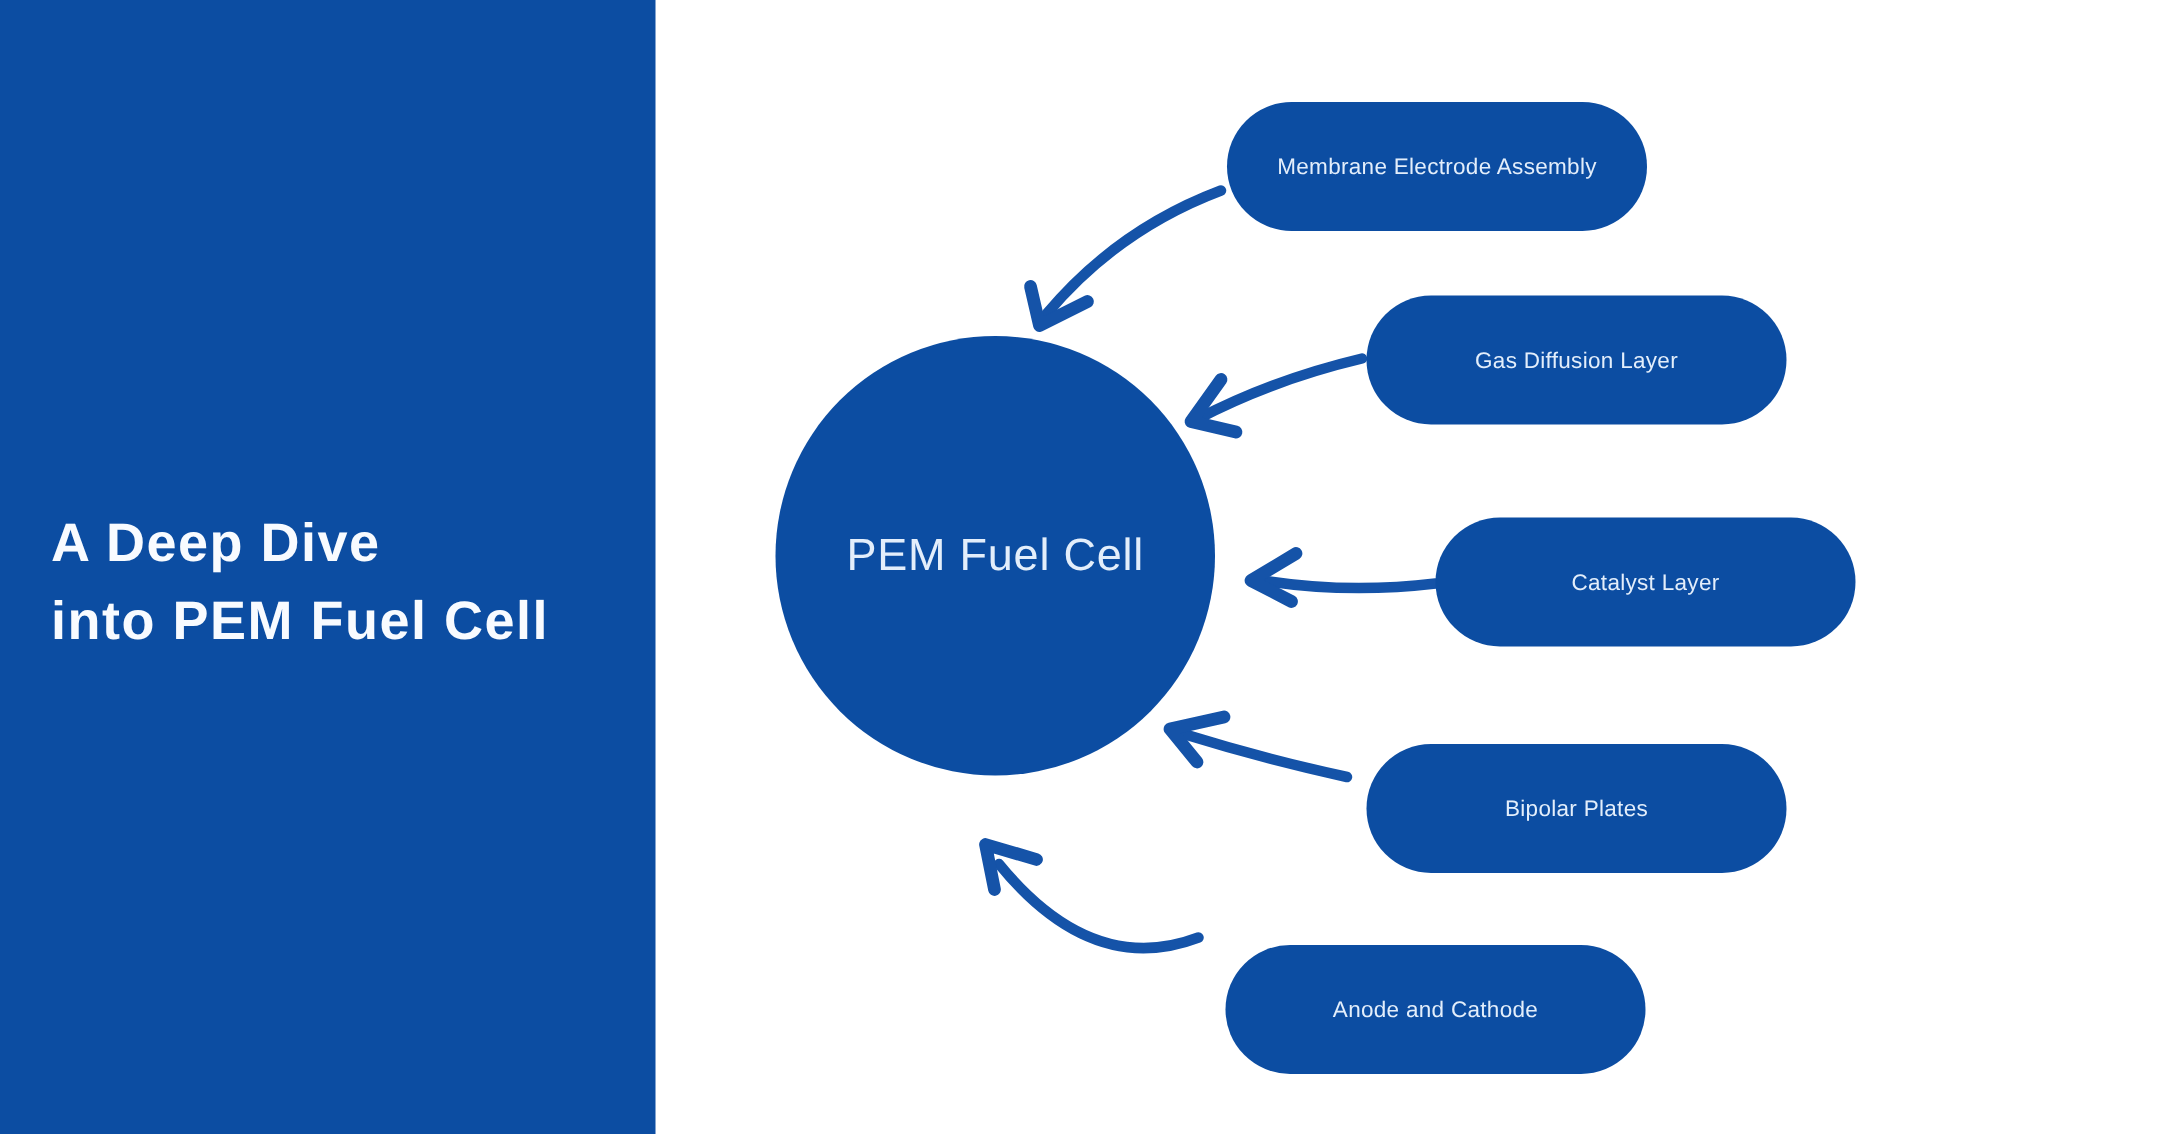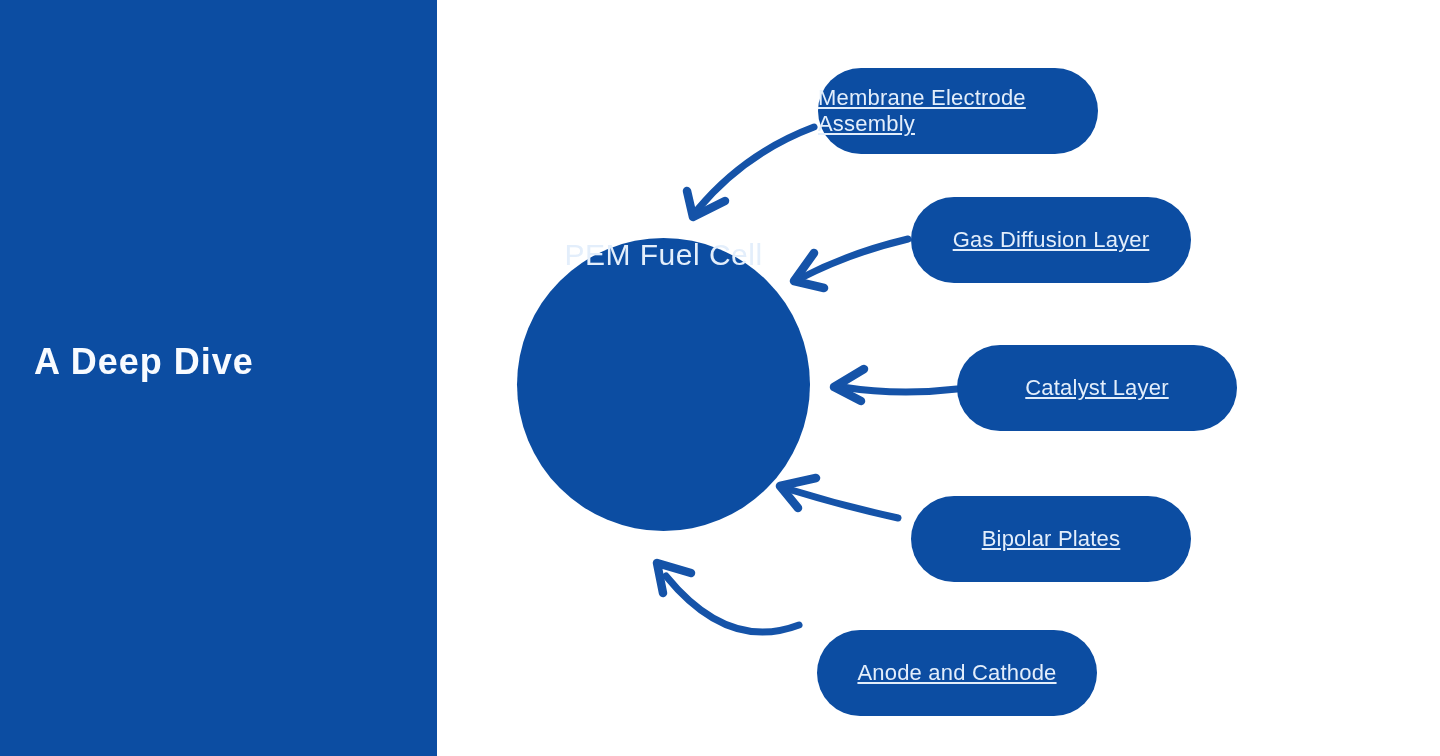--- a/index.html
+++ b/index.html
@@ -30,49 +30,50 @@
     font-size:36px;font-weight:bold;line-height:52px;letter-spacing:1px;
   }
 
   
   svg.arrows{position:absolute;left:0;top:0;pointer-events:none;}
   .arrow-curve{fill:none;stroke:var(--arrow-blue);stroke-width:7;stroke-linecap:round;}
   .arrow-head{fill:none;stroke:var(--arrow-blue);stroke-width:8.5;stroke-linecap:round;stroke-linejoin:round;}
 
   
   .center-node{
-    position:absolute;left:517px;top:238px;width:293px;height:293px;
+    position:absolute;left:517px;top:224px;width:293px;height:293px;
     background:var(--primary-blue);border-radius:50%;
-    display:flex;justify-content:center;
+    display:flex;align-items:center;justify-content:center;
   }
   .center-node .label{
     color:var(--node-text);font-size:30px;font-weight:400;letter-spacing:0.5px;
   }
 
   
   .pill{
     position:absolute;width:280px;height:86px;border-radius:43px;
     background:var(--primary-blue);
     display:flex;align-items:center;justify-content:center;
   }
-  .pill .label{color:var(--node-text);font-size:22px;letter-spacing:0.2px;text-decoration:underline;}
+  .pill .label{color:var(--node-text);font-size:15px;letter-spacing:0.2px;}
   .pill-1{left:818px;top:68px;}
   .pill-2{left:911px;top:197px;text-align:center;}
   .pill-3{left:957px;top:345px;}
   .pill-4{left:911px;top:496px;}
   .pill-5{left:817px;top:602px;margin-top:28px;}
 </style>
 </head>
 <body>
 
 <div class="canvas">
 
   <div class="sidebar">
     <div class="slide-title">
       <div>A Deep Dive</div>
+      <div>into PEM Fuel Cell</div>
     </div>
   </div>
 
   <svg class="arrows" width="1440" height="756" viewBox="0 0 1440 756">
     <g>
       <path class="arrow-curve" d="M 814 127 Q 745 153 698 209"></path>
       <polyline class="arrow-head" points="687,191 693,217 725,201"></polyline>
     </g>
     <g>
       <path class="arrow-curve" d="M 908 239 Q 849 253 799 279"></path>

